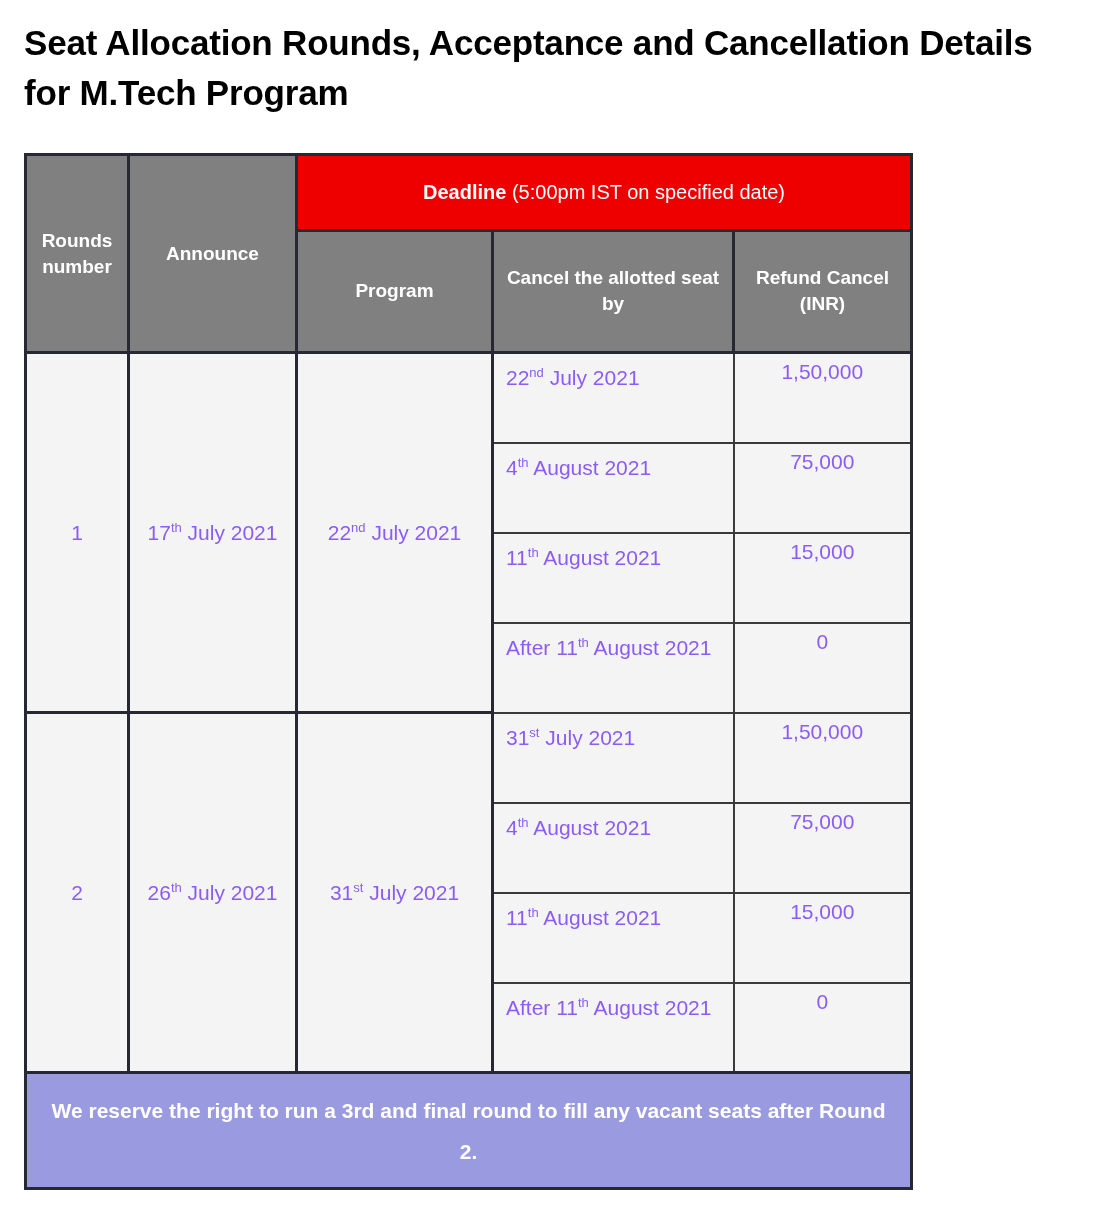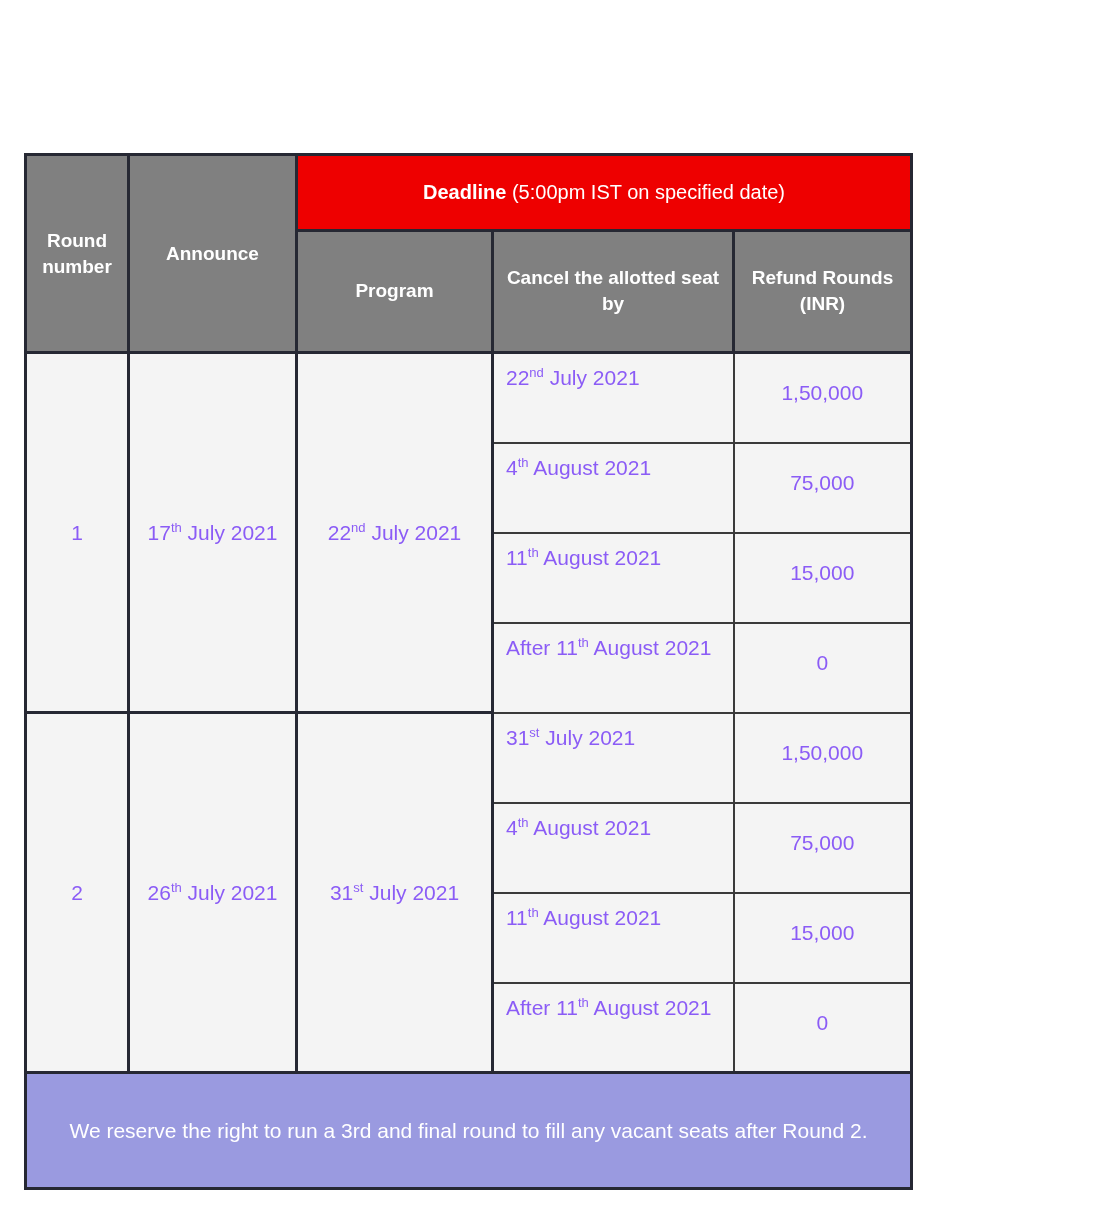--- a/index.html
+++ b/index.html
@@ -112,21 +112,21 @@
     vertical-align: top;
     border: 2px solid #3a3a3a;
     height: 80px;
     padding-top: 9px;
   }
   .bd-refund {
     text-align: center;
     vertical-align: top;
     border: 2px solid #3a3a3a;
     height: 80px;
-    padding-top: 24px;
+    padding-top: 3px;
   }
 
   
   tr.sub td.bd-cancel,
   tr.sub td.bd-refund {
     border-top-width: 2px;
     border-bottom-width: 2px;
   }
 
   sup {
@@ -134,54 +134,55 @@
     vertical-align: super;
     line-height: 0;
   }
 
   
   .footnote {
     background: #9a9ae0;
     color: #ffffff;
     font-size: 21px;
     line-height: 41px;
-    font-weight: normal;
+    font-weight: bold;
     text-align: center;
     vertical-align: middle;
     border: 3px solid #262833;
     height: 116px;
     padding: 6px 22px;
     box-sizing: border-box;
   }
 </style>
 </head>
 <body>
 
 <div class="page">
 
+  <h1 class="page-title">Seat Allocation Rounds, Acceptance and Cancellation Details for M.Tech Program</h1>
 
   <div class="table-wrap">
     <table class="alloc">
       <colgroup>
         <col class="c-round">
         <col class="c-announce">
         <col class="c-accept">
         <col class="c-cancel">
         <col class="c-refund">
       </colgroup>
       <thead>
         <tr>
-          <th class="hd hd-tall" rowspan="2">Round number</th>
+          <th class="hd hd-tall" rowspan="2">Rounds number</th>
           <th class="hd hd-tall" rowspan="2">Announce</th>
           <th class="hd-deadline" colspan="3"><b>Deadline</b><span> (5:00pm IST on specified date)</span></th>
         </tr>
         <tr>
           <th class="hd hd-sub">Program</th>
           <th class="hd hd-sub">Cancel the allotted seat by</th>
-          <th class="hd hd-sub">Refund Rounds (INR)</th>
+          <th class="hd hd-sub">Refund Cancel (INR)</th>
         </tr>
       </thead>
       <tbody>
 
         <tr class="sub">
           <td class="bd bd-center bd-span" rowspan="4">1</td>
           <td class="bd bd-center bd-span" rowspan="4"><span>17</span><sup>th</sup><span> July 2021</span></td>
           <td class="bd bd-center bd-span" rowspan="4"><span>22</span><sup>nd</sup><span> July 2021</span></td>
           <td class="bd bd-cancel"><span></span><span>22</span><sup>nd</sup><span> July 2021</span></td>
           <td class="bd bd-refund">1,50,000</td>

